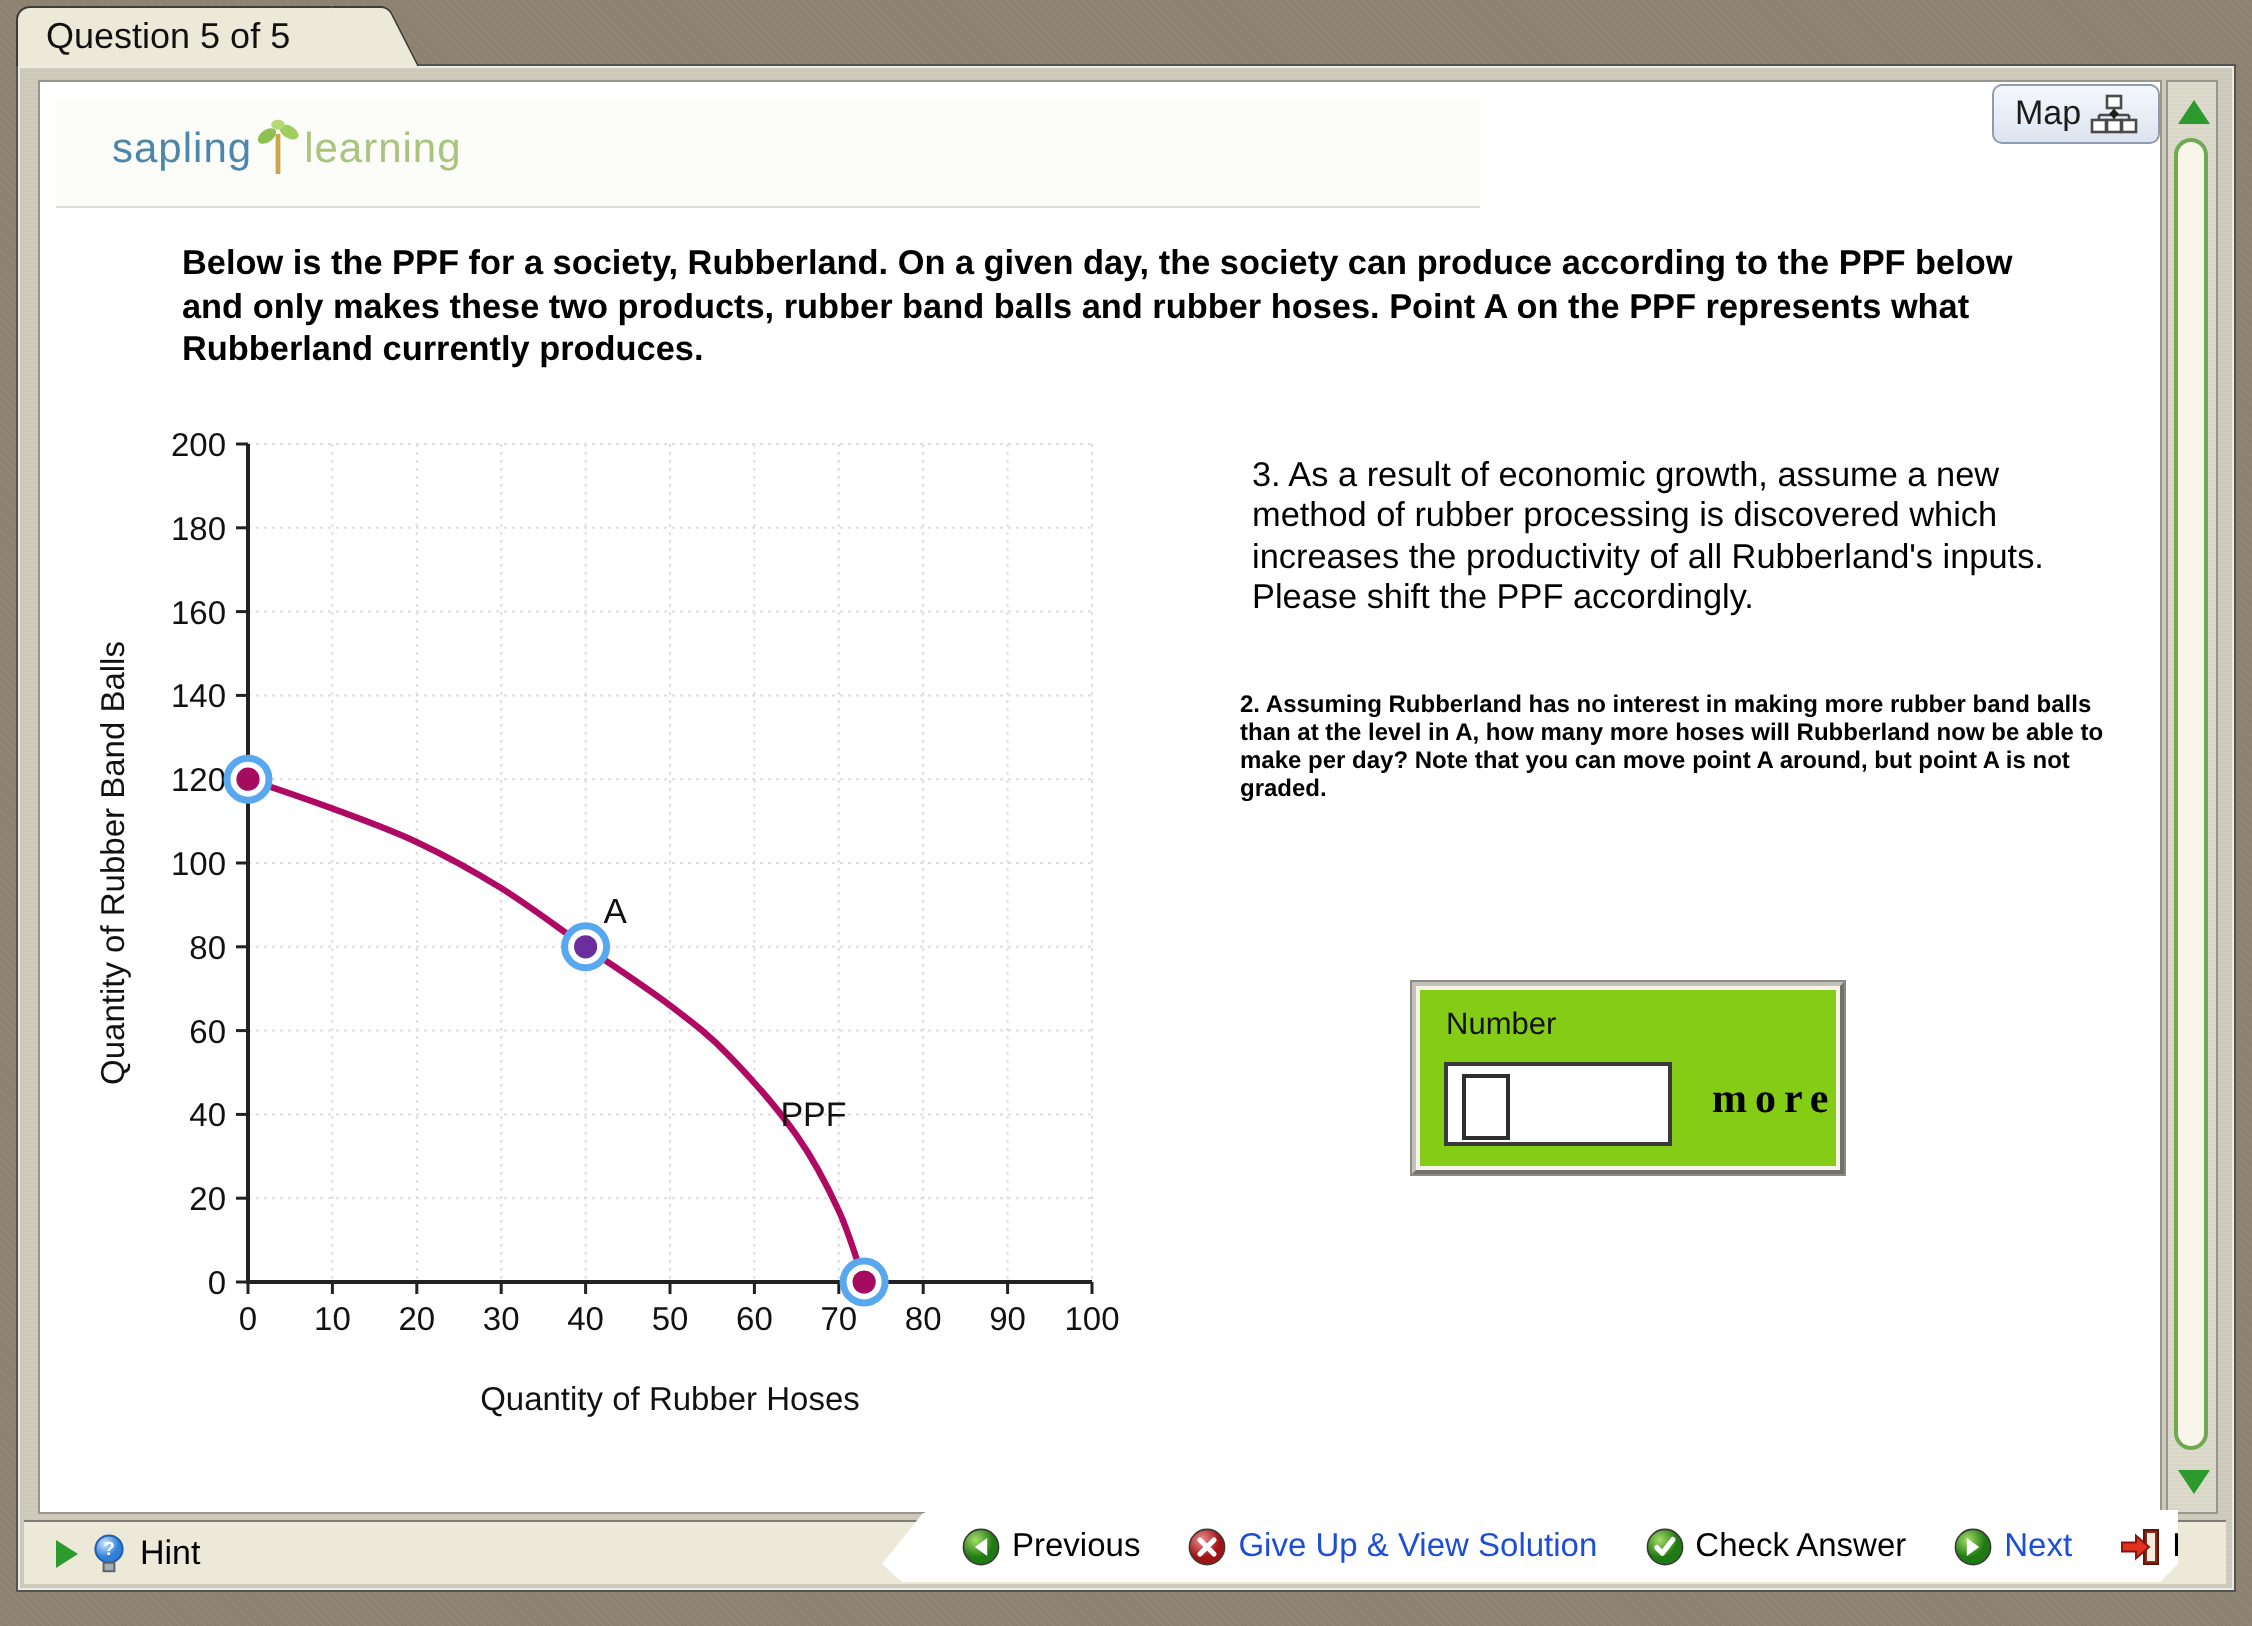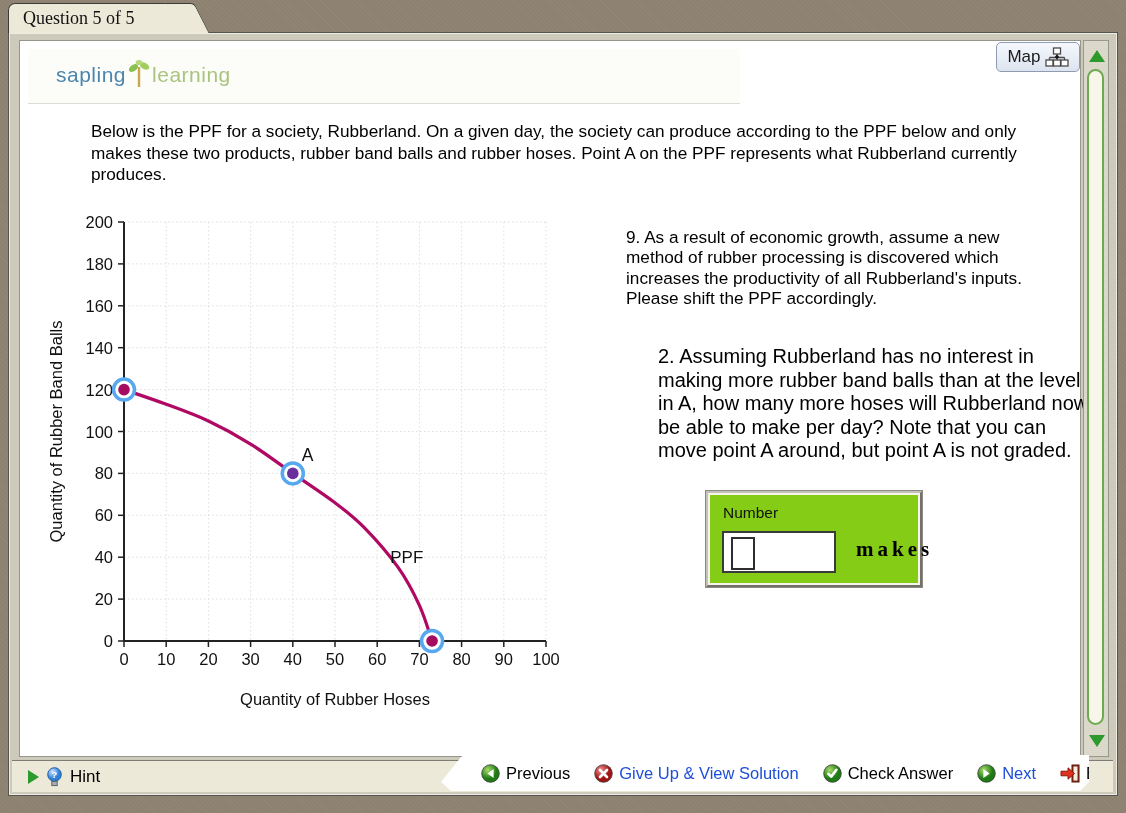--- a/index.html
+++ b/index.html
@@ -9,21 +9,21 @@
     background-image:repeating-linear-gradient(45deg, rgba(255,255,255,.04) 0 1px, transparent 1px 3px);
     font-family:"Liberation Sans", sans-serif;
     -webkit-font-smoothing:antialiased;
   }
   
   .qtab{
     position:absolute;left:8px;top:3px;height:29px;width:162px;z-index:5;
     background:#ece9d8;border:1px solid #3c3c38;border-bottom:none;
     border-top-left-radius:7px;
     display:flex;align-items:center;padding-left:14px;
-    font-size:18px;color:#111;font-family:Liberation Serif, serif;
+    font-size:18px;color:#111;
   }
   .qtab::after{
     content:"";position:absolute;top:-1px;right:-17px;width:28px;height:29px;
     background:#ece9d8;border-top:1px solid #3c3c38;border-right:1px solid #3c3c38;
     transform:skewX(27deg);border-top-right-radius:4px;
   }
   
   .frame{
     position:absolute;left:8px;top:32px;width:1108px;height:762px;
     background:#cbc8b9;
@@ -48,25 +48,25 @@
   .map-btn{
     position:absolute;left:976px;top:1px;width:82px;height:28px;
     background:linear-gradient(#f5f8fd,#dde4ef);
     border:1px solid #8e9bb0;border-radius:5px;
     display:flex;align-items:center;justify-content:center;gap:4px;
     font-size:17px;color:#1c1c1c;cursor:pointer;
   }
   
   .question{
     position:absolute;left:71px;top:80px;width:938px;
-    font-size:17.2px;line-height:1.26;color:#000;
+    font-size:17.2px;line-height:1.26;color:#000;font-weight:bold;
   }
   
   .item1{position:absolute;left:606px;top:186px;width:428px;font-size:17.2px;line-height:1.18;color:#000;}
-  .item2{position:absolute;left:638px;top:304px;width:442px;font-size:20px;line-height:1.18;color:#000;}
+  .item2{position:absolute;left:600px;top:304px;width:442px;font-size:12px;line-height:1.18;color:#000;font-weight:bold;}
   
   #chart{position:absolute;left:26px;top:170px;width:520px;height:520px;}
   
   .num-panel{
     position:absolute;left:686px;top:450px;width:212px;height:92px;
     background:#84cc16;
     border:2px solid;border-color:#c2c2ba #72726a #72726a #c2c2ba;
     box-shadow:0 0 0 1px #8b8b83, inset 0 0 0 2px #f7f5ea;
   }
   .num-label{position:absolute;left:15px;top:11px;font-size:15.5px;color:#111;}
@@ -240,30 +240,30 @@
             <circle cx="246.8" cy="262.4" r="10.5" fill="#ffffff" stroke="#58a8f0" stroke-width="3.5"></circle>
             <circle cx="246.8" cy="262.4" r="5.8" fill="#6a2f9d"></circle>
           </g>
           <text x="255.8" y="250.39999999999998" text-anchor="start" font-size="17.5" fill="#111" font-family="Liberation Sans, sans-serif">A</text>
           <g>
             <circle cx="386.06" cy="430" r="10.5" fill="#ffffff" stroke="#58a8f0" stroke-width="3.5"></circle>
             <circle cx="386.06" cy="430" r="5.8" fill="#a50c60"></circle>
           </g>
         </svg></div>
 
-    <div class="item1">9. As a result of economic growth, assume a new method of rubber processing is discovered which increases the productivity of all Rubberland's inputs. Please shift the PPF accordingly.</div>
+    <div class="item1">3. As a result of economic growth, assume a new method of rubber processing is discovered which increases the productivity of all Rubberland's inputs. Please shift the PPF accordingly.</div>
     <div class="item2">2. Assuming Rubberland has no interest in making more rubber band balls than at the level in A, how many more hoses will Rubberland now be able to make per day? Note that you can move point A around, but point A is not graded.</div>
 
     <div class="num-panel">
       <div class="num-label">Number</div>
       <div class="num-inputwrap">
         <input type="text" value="" style="">
         <div class="caret-box"></div>
       </div>
-      <div class="unit">makes</div>
+      <div class="unit">more</div>
     </div>
 
   </div>
 
   <div class="scrollbar">
     <div class="sb-up"></div>
     <div class="sb-thumb"></div>
     <div class="sb-down"></div>
   </div>
 

